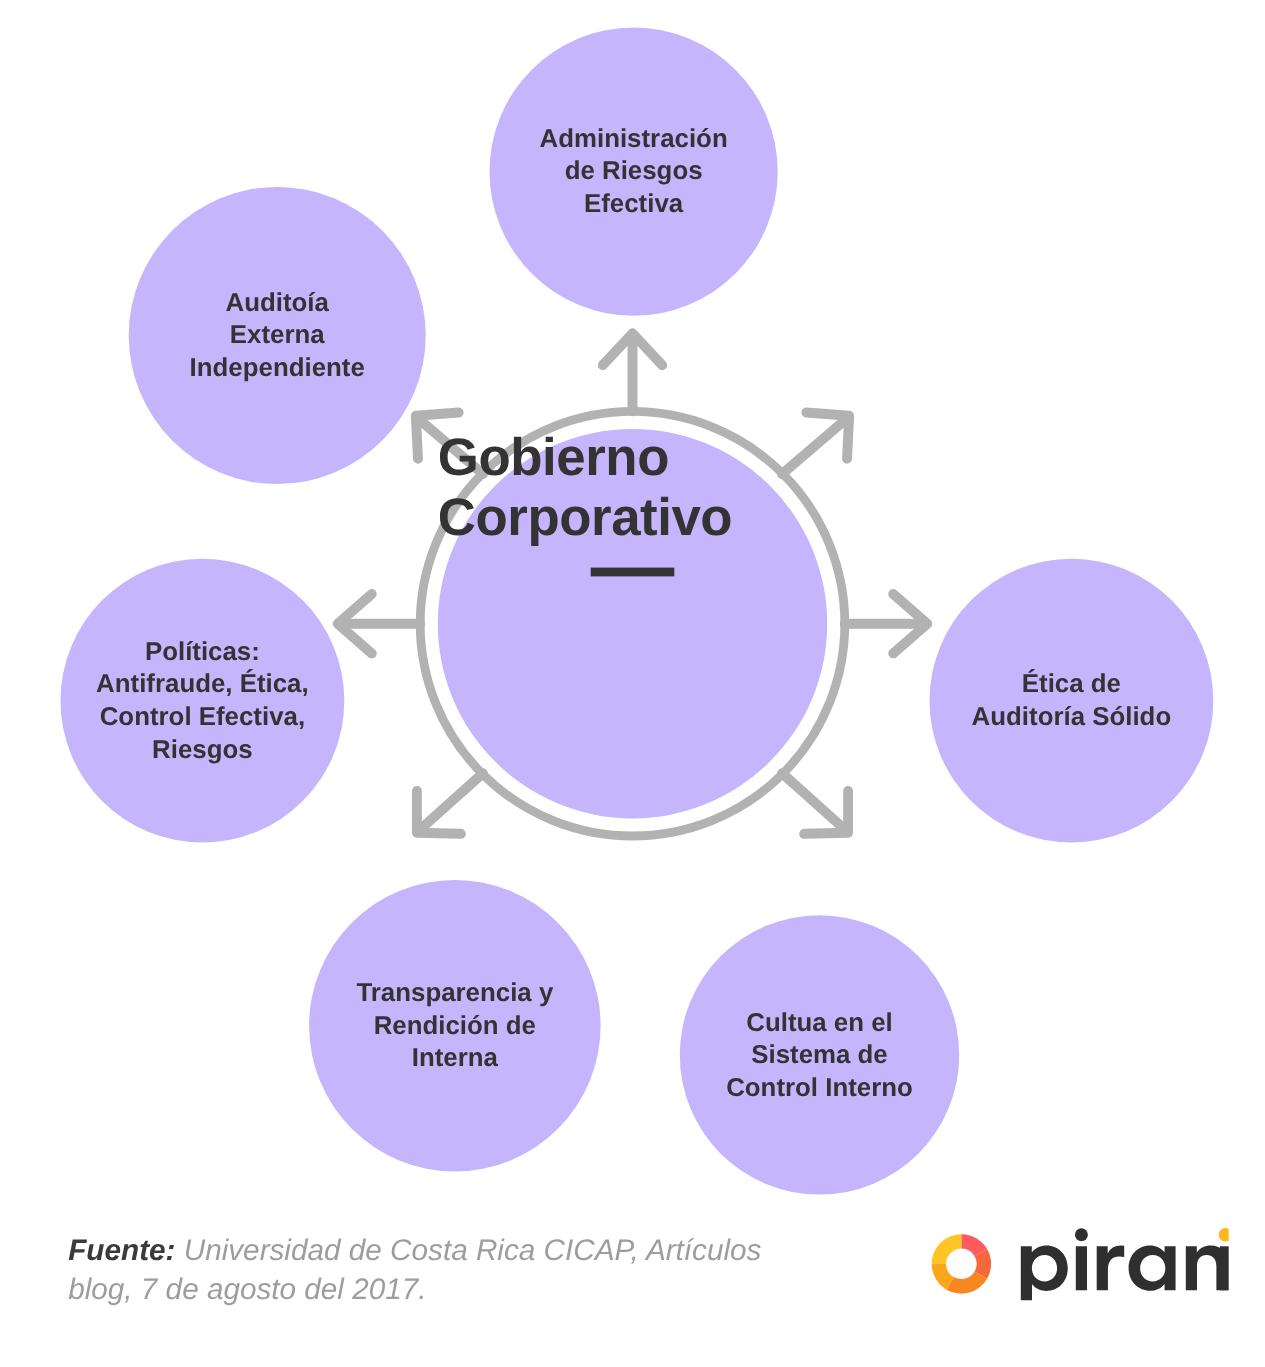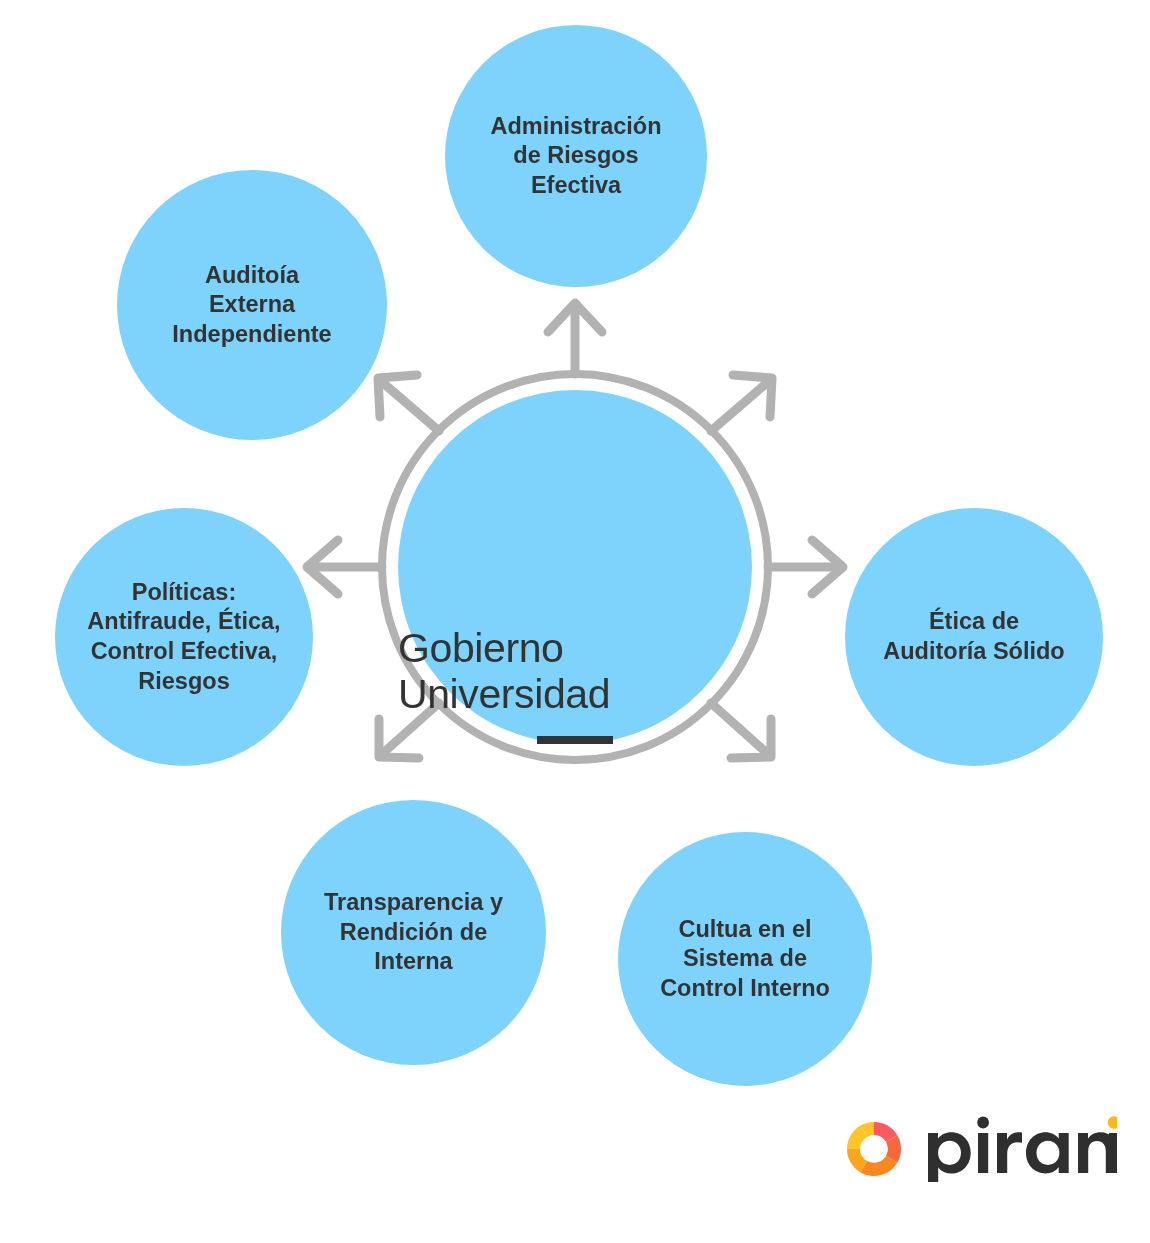--- a/index.html
+++ b/index.html
@@ -32,24 +32,24 @@
     left: 0;
     top: 0;
     width: 1150px;
     height: 1100px;
     pointer-events: none;
   }
 
   .node {
     position: absolute;
     border-radius: 50%;
-    background: #7dd3fc;
+    background: #c4b5fd;
     display: flex;
     align-items: center;
-    justify-content: flex-end;
+    justify-content: flex-start;
     box-sizing: border-box;
   }
   .node-label {
     color: #333333;
     font-weight: bold;
     text-align: center;
     line-height: 1.26;
     width: 130%;
     white-space: pre-line;
   }
@@ -57,22 +57,22 @@
   
   #center-node {
     left: 398px;
     top: 390px;
     width: 354px;
     height: 354px;
     z-index: 3;
     flex-direction: column;
   }
   #center-label {
-    font-size: 41px;
-    font-weight: normal;
+    font-size: 48px;
+    font-weight: bold;
     line-height: 1.12;
     letter-spacing: -0.4px;
     color: #333333;
     width: 100%;
   }
   #center-underline {
     width: 76px;
     height: 8px;
     background: #333333;
     margin-top: 18px;
@@ -170,21 +170,21 @@
         <g>
           <path d="M439 431 L382 382"></path>
           <path d="M417 375 L378 378 L380 417"></path>
         </g>
       </g>
     </svg>
 
     <div class="node" id="center-node">
       <div id="center-label">
         <div>Gobierno</div>
-        <div>Universidad</div>
+        <div>Corporativo</div>
       </div>
       <div id="center-underline"></div>
     </div>
 
     <div class="node satellite" id="node-top">
       <div class="node-label">Administración
 de Riesgos
 Efectiva</div>
     </div>
 
@@ -215,20 +215,21 @@
 
     <div class="node satellite" id="node-top-left">
       <div class="node-label">Auditoía
 Externa
 Independiente</div>
     </div>
 
   </div>
 
   <div id="footer">
+    <div id="source"><span id="source-prefix">Fuente:</span><span id="source-body"> Universidad de Costa Rica CICAP, Artículos blog, 7 de agosto del 2017.</span></div>
 
     <div id="logo">
       <svg width="68" height="68" viewBox="0 0 68 68">
         <g transform="translate(34,34)">
 
           <path d="M 0,-27 A 27,27 0 0,1 23.4,-13.5 L 12.0,-6.9 A 14,14 0 0,0 0,-14 Z" fill="#FF5A5F"></path>
           <path d="M 23.4,-13.5 A 27,27 0 0,1 23.4,13.5 L 12.0,6.9 A 14,14 0 0,0 12.0,-6.9 Z" fill="#F7673C"></path>
           <path d="M 23.4,13.5 A 27,27 0 0,1 -13.5,23.4 L -6.9,12.0 A 14,14 0 0,0 12.0,6.9 Z" fill="#F7871E"></path>
           <path d="M -13.5,23.4 A 27,27 0 0,1 -27,0 L -14,0 A 14,14 0 0,0 -6.9,12.0 Z" fill="#FBA61D"></path>
           <path d="M -27,0 A 27,27 0 0,1 -13.5,-23.4 L -6.9,-12.0 A 14,14 0 0,0 -14,0 Z" fill="#FFC425"></path>

